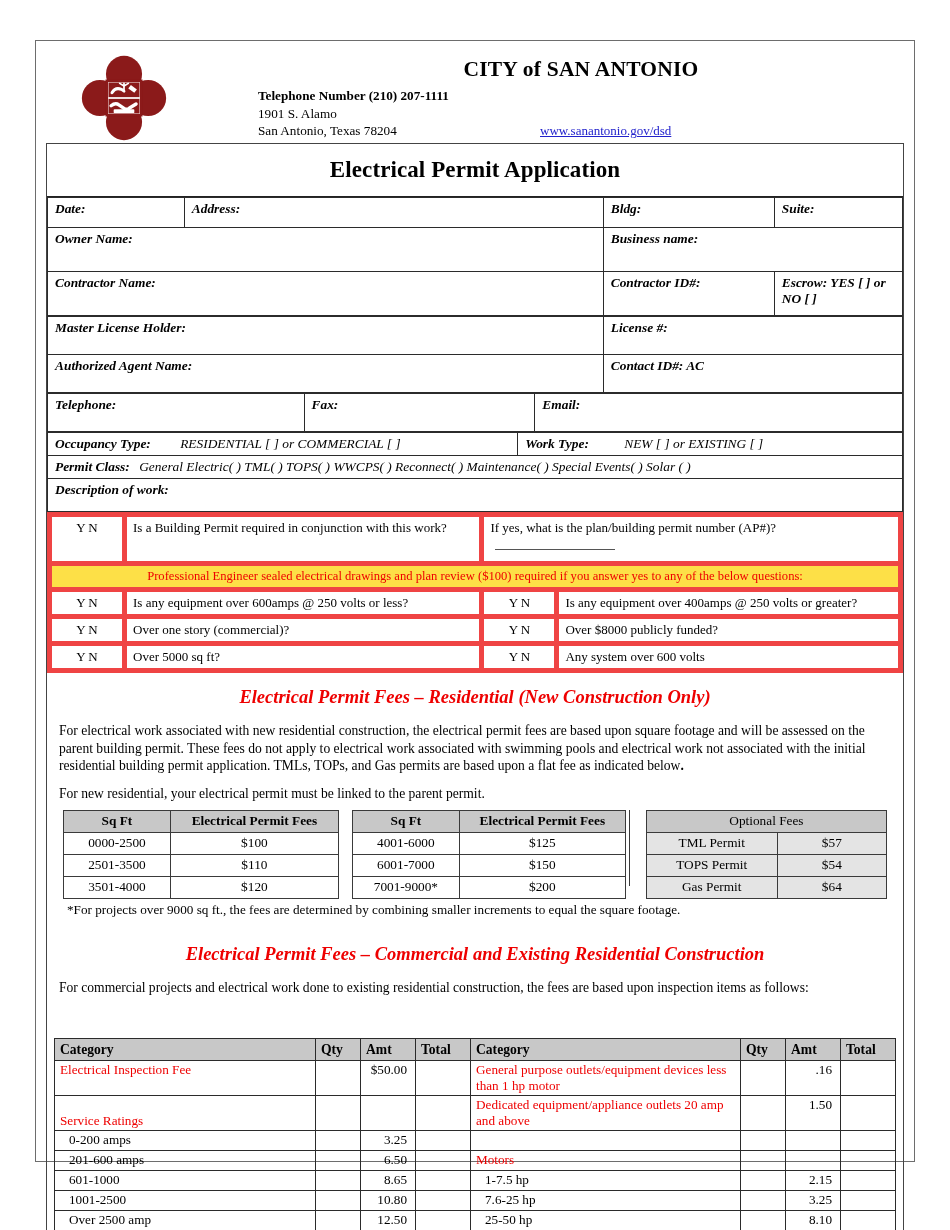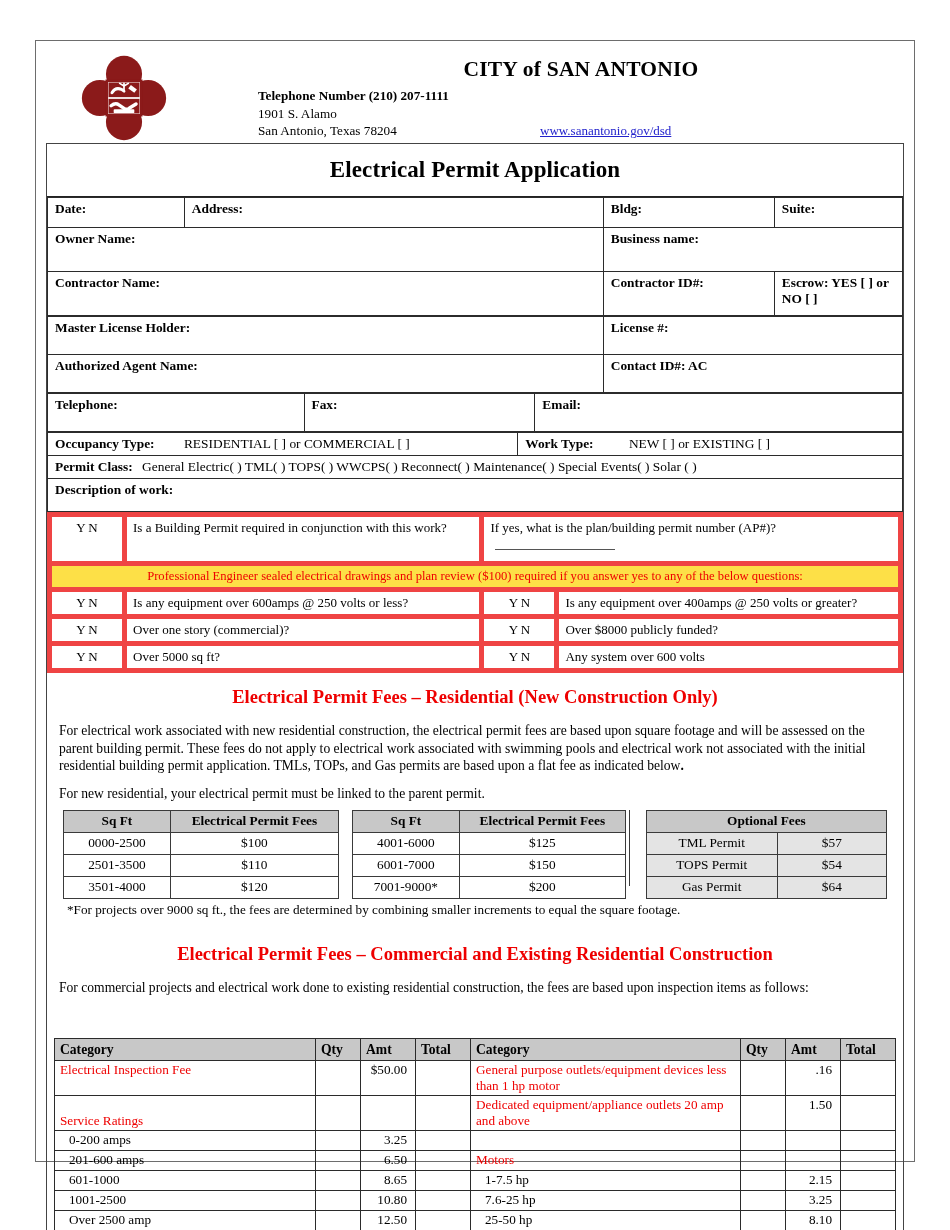--- a/index.html
+++ b/index.html
@@ -90,20 +90,21 @@
   table.grid {
     width: 100%;
     border-collapse: collapse;
     font-size: 13.4px;
   }
   table.grid td {
     border: 1px solid #2b2b2b;
     padding: 3px 5px 3px 7px;
     vertical-align: top;
     font-weight: bold;
+    font-style: italic;
   }
   .h28 { height: 23px; }
   .h34 { height: 31px; margin-top: 41px; }
   .h40 { height: 37px; }
   .lite { font-weight: normal; }
 
   
   table.yn {
     width: 100%;
     border-collapse: collapse;
@@ -140,20 +141,21 @@
   
   .fee-section {
     padding: 14px 12px 8px 12px;
   }
   .red-head {
     color: #ee0000;
     font-weight: bold;
     font-size: 18.5px;
     text-align: center;
     margin-bottom: 14px;
+    font-style: italic;
   }
   .para {
     font-size: 13.6px;
     line-height: 1.29;
     margin-bottom: 11px;
   }
   .para b { font-weight: bold; }
   .para-bold {
     font-size: 13.6px;
     font-weight: normal;
@@ -183,21 +185,21 @@
   .gap { width: 13px; flex: 0 0 13px; }
   .gap2 { width: 16px; flex: 0 0 16px;
           border-left:1px solid #3a3a3a; height: 76px; margin-left:3px;}
   table.opt { border-collapse: collapse; font-size: 13.3px; }
   table.opt th, table.opt td {
     border: 1px solid #3a3a3a;
     text-align: center;
     padding: 1.5px 4px;
     height: 18px;
   }
-  table.opt th { background: #c8c8c8; font-weight: bold; }
+  table.opt th { background: #c8c8c8; font-weight: normal; }
   table.opt tr.sh td { background: #e4e4e4; }
   .footnote {
     font-size: 13.2px;
     padding: 3px 6px 0 8px;
   }
 
   
   .insp-wrap { padding: 6px 7px 0 7px; }
   table.insp {
     width: 100%;

